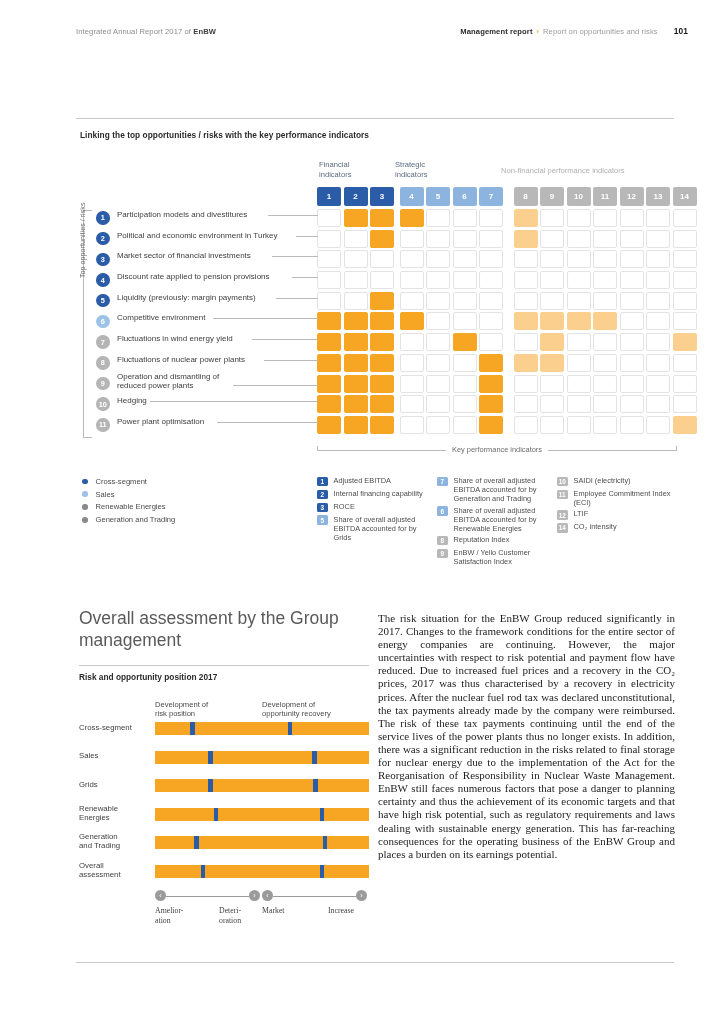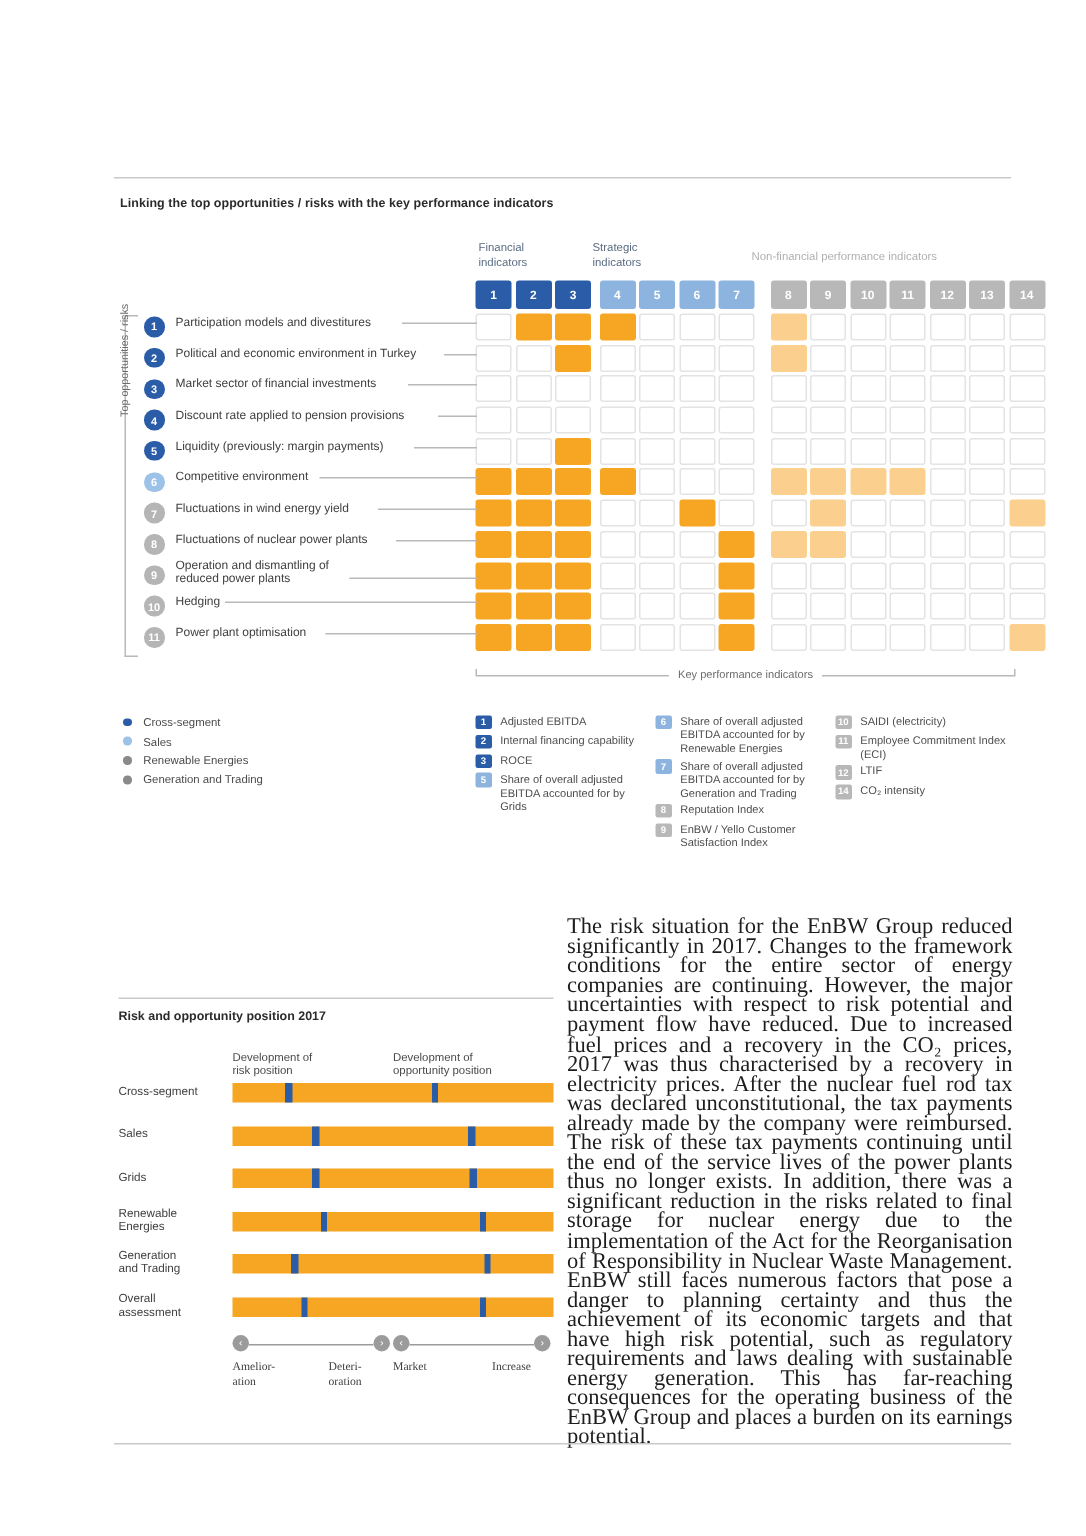--- a/index.html
+++ b/index.html
@@ -155,34 +155,45 @@
     position: absolute; top: 890px; width: 11px; height: 11px; border-radius: 50%;
     background: #9b9b9b; color: #fff; font-size: 7px;
     display: flex; align-items: center; justify-content: center;
   }
   .axis-txt { position: absolute; top: 906px; font-size: 7.8px; line-height: 9.6px; color: #3f3f3f; font-family: Liberation Serif, serif; }
 
   
   .body-col {
     position: absolute; left: 378px; top: 612px; width: 297px;
     font-family: "Liberation Serif", serif;
-    font-size: 15px; line-height: 13.1px; color: #1d1d1d;
+    font-size: 11px; line-height: 13.1px; color: #1d1d1d;
     text-align: justify;
   }
   .body-col p { margin-bottom: 0; }
   .rule-bottom {
     position: absolute; left: 76px; top: 962px; width: 598px;
     border-top: 1px solid #c9c9c9;
   }
 </style>
 </head>
 <body>
 
 <div class="page">
 
+  <div class="header">
+    <div class="header-left">
+      <span>Integrated Annual Report 2017 of </span><b>EnBW</b>
+    </div>
+    <div class="header-right">
+      <span class="hr-strong">Management report</span>
+      <span class="hr-arrow">›</span>
+      <span class="hr-light">Report on opportunities and risks</span>
+      <span class="hr-page">101</span>
+    </div>
+  </div>
   <div class="rule-top"></div>
 
   <div class="matrix-title">Linking the top opportunities / risks with the key performance indicators</div>
 
   <div class="grp-label" style="left:319px; top:160px;">
     <span>Financial</span><br><span>indicators</span>
   </div>
   <div class="grp-label" style="left:395px; top:160px;">
     <span>Strategic</span><br><span>indicators</span>
   </div>
@@ -482,28 +493,28 @@
         <div class="kpi-num n-fin">3</div>
         <div class="kpi-txt">ROCE</div>
       </div>
       <div class="kpi-row">
         <div class="kpi-num n-str">5</div>
         <div class="kpi-txt">Share of overall adjusted EBITDA accounted for by Grids</div>
       </div>
     </div>
   <div class="kpi-legend" id="kpi-col2" style="left:437px;">
       <div class="kpi-row">
+        <div class="kpi-num n-str">7</div>
+        <div class="kpi-txt">Share of overall adjusted EBITDA accounted for by Generation and Trading</div>
+      </div>
+      <div class="kpi-row">
         <div class="kpi-num n-str">6</div>
         <div class="kpi-txt">Share of overall adjusted EBITDA accounted for by Renewable Energies</div>
       </div>
       <div class="kpi-row">
-        <div class="kpi-num n-str">7</div>
-        <div class="kpi-txt">Share of overall adjusted EBITDA accounted for by Generation and Trading</div>
-      </div>
-      <div class="kpi-row">
         <div class="kpi-num n-nfi">8</div>
         <div class="kpi-txt">Reputation Index</div>
       </div>
       <div class="kpi-row">
         <div class="kpi-num n-nfi">9</div>
         <div class="kpi-txt">EnBW / Yello Customer Satisfaction Index</div>
       </div>
     </div>
   <div class="kpi-legend" id="kpi-col3" style="left:557px;">
       <div class="kpi-row">
@@ -517,28 +528,29 @@
       <div class="kpi-row">
         <div class="kpi-num n-nfi">12</div>
         <div class="kpi-txt">LTIF</div>
       </div>
       <div class="kpi-row">
         <div class="kpi-num n-nfi">14</div>
         <div class="kpi-txt">CO₂ intensity</div>
       </div>
     </div>
 
+  <h1 class="h1">Overall assessment by the Group management</h1>
   <div class="rule-mid"></div>
   <div class="sub-title">Risk and opportunity position 2017</div>
 
   <div class="bars-head" style="left:155px;">
     <span>Development of</span><br><span>risk position</span>
   </div>
   <div class="bars-head" style="left:262px;">
-    <span>Development of</span><br><span>opportunity position</span>
+    <span>Development of</span><br><span>opportunity recovery</span>
   </div>
 
   <div id="bars">
       <div class="bar-rowlabel" style="top: 722.5px; width: 74px;">Cross-segment</div>
       <div class="bar" style="left: 155px; top: 722px; width: 107px;">
         <div class="bar-marker" style="left: 35.2px;"></div>
       </div>
       <div class="bar" style="left: 262px; top: 722px; width: 107px;">
         <div class="bar-marker" style="left: 25.57px;"></div>
       </div>

